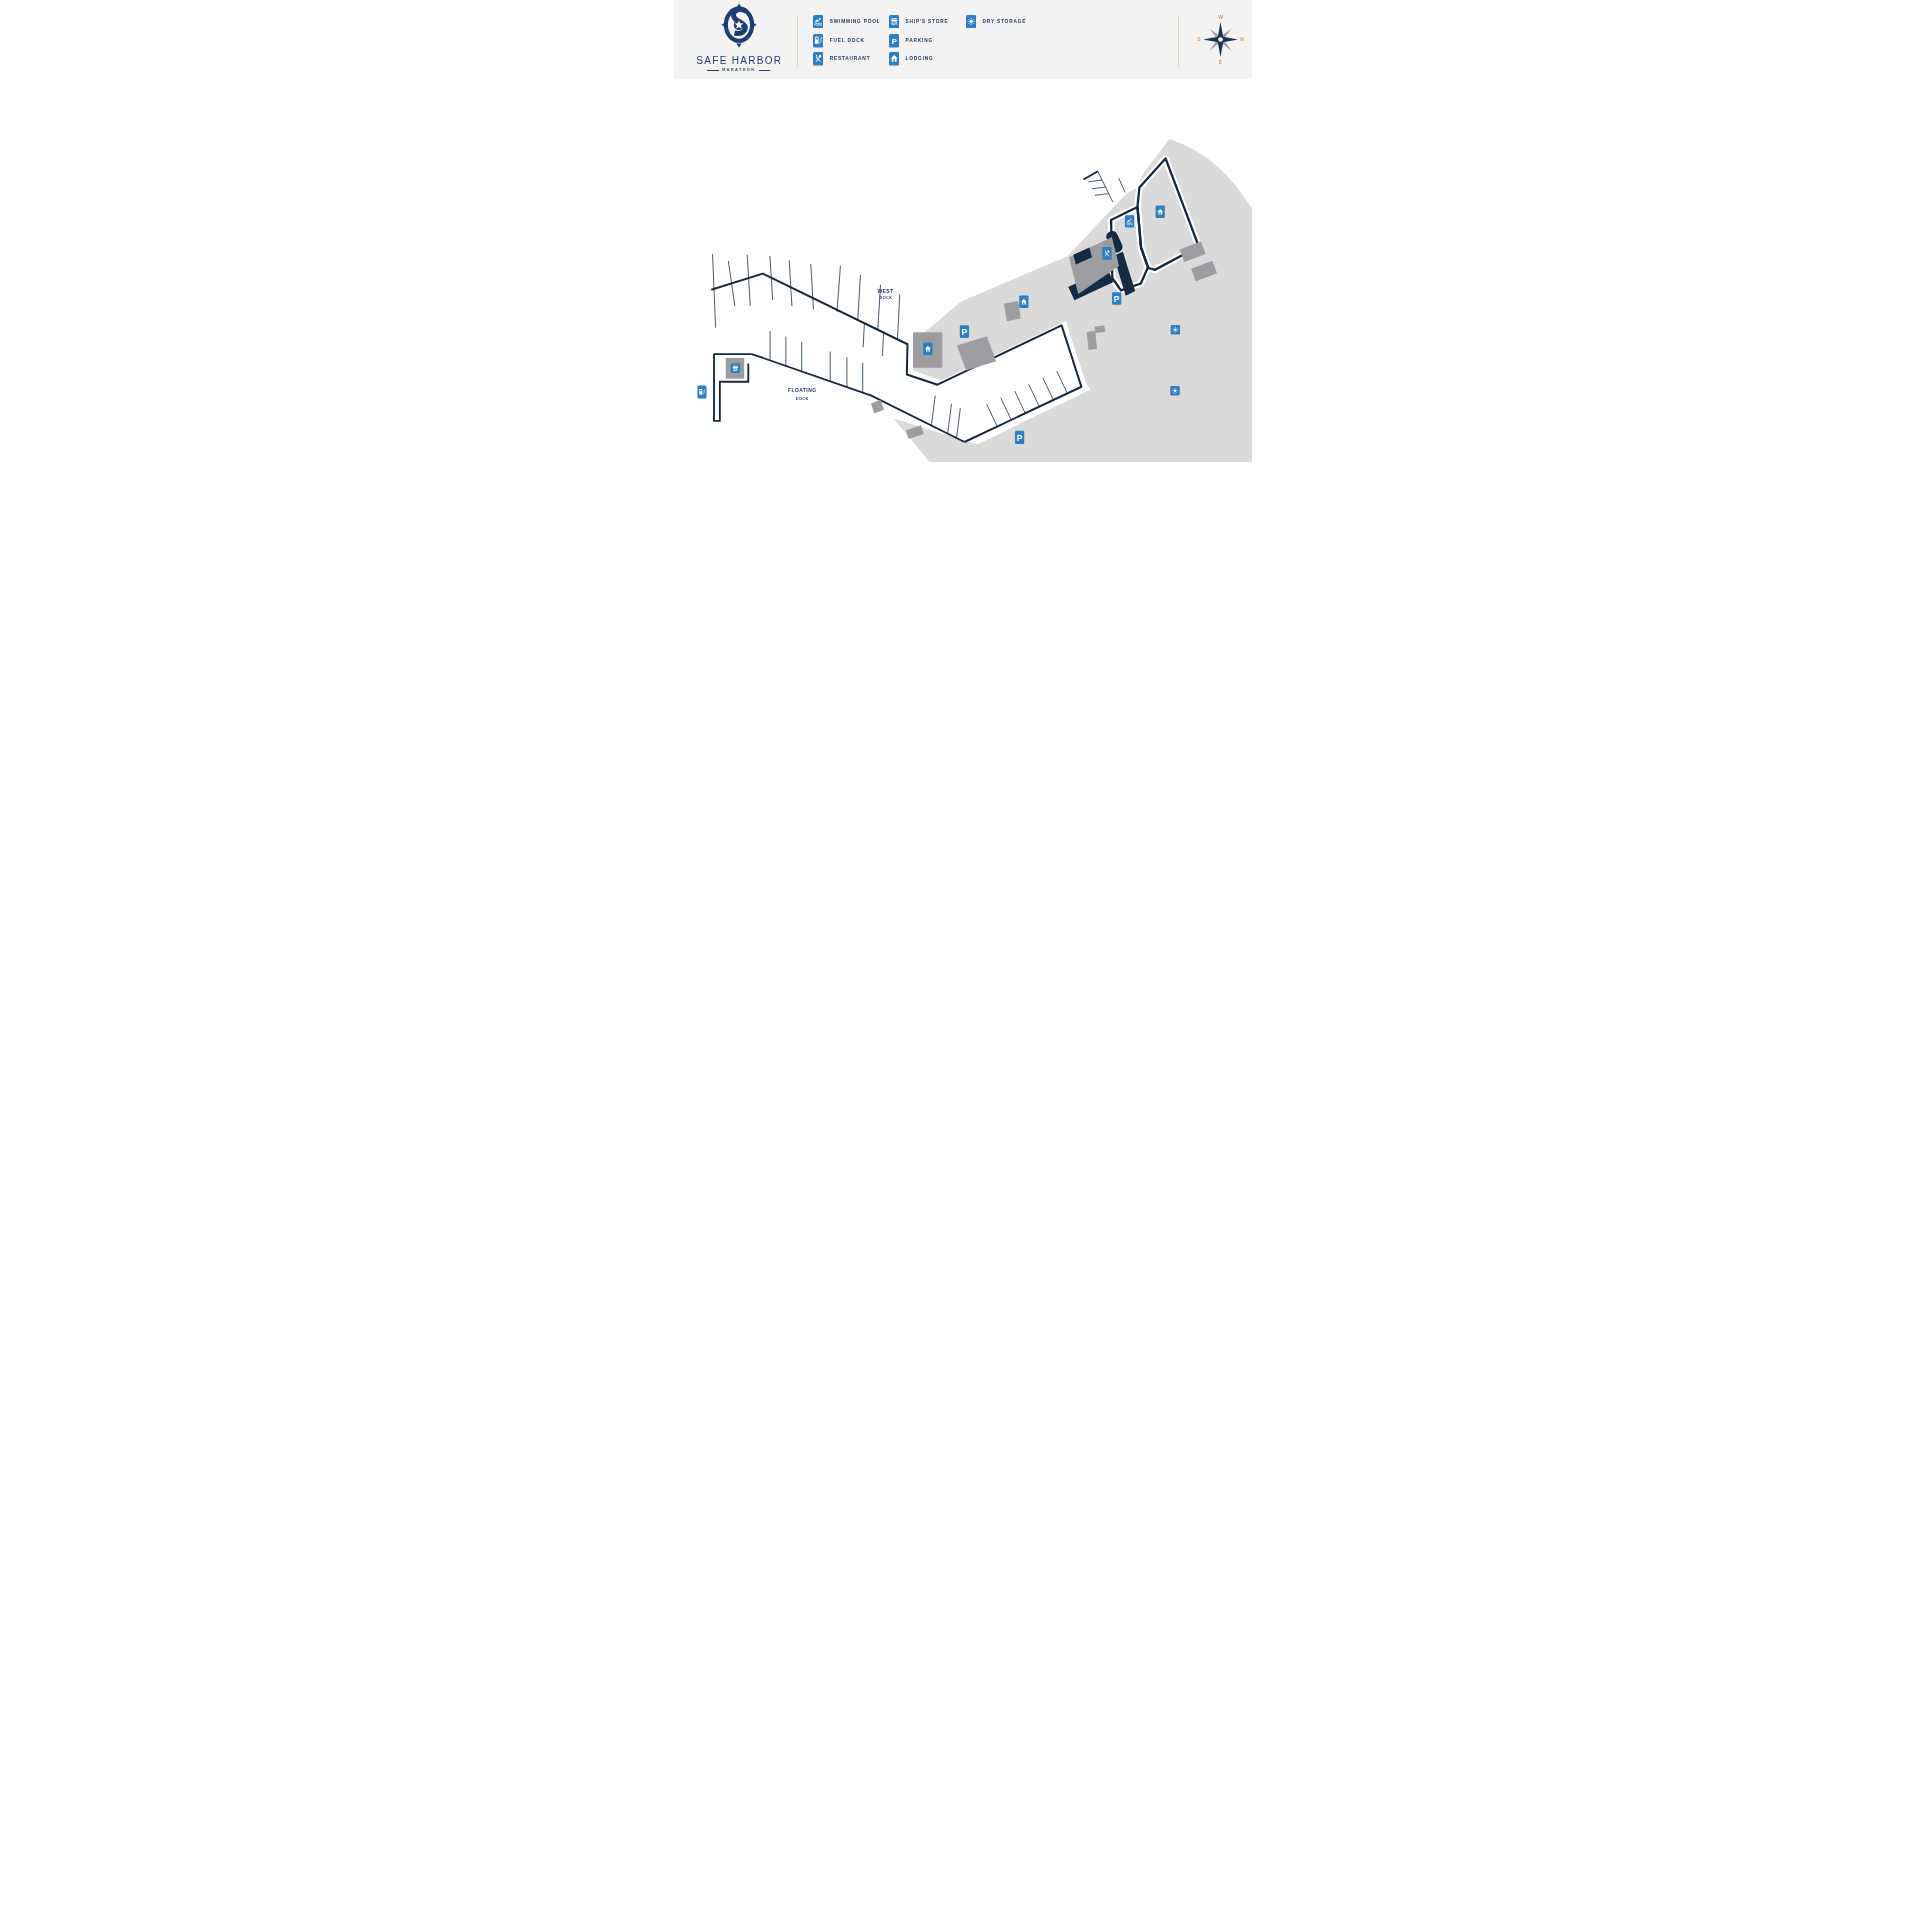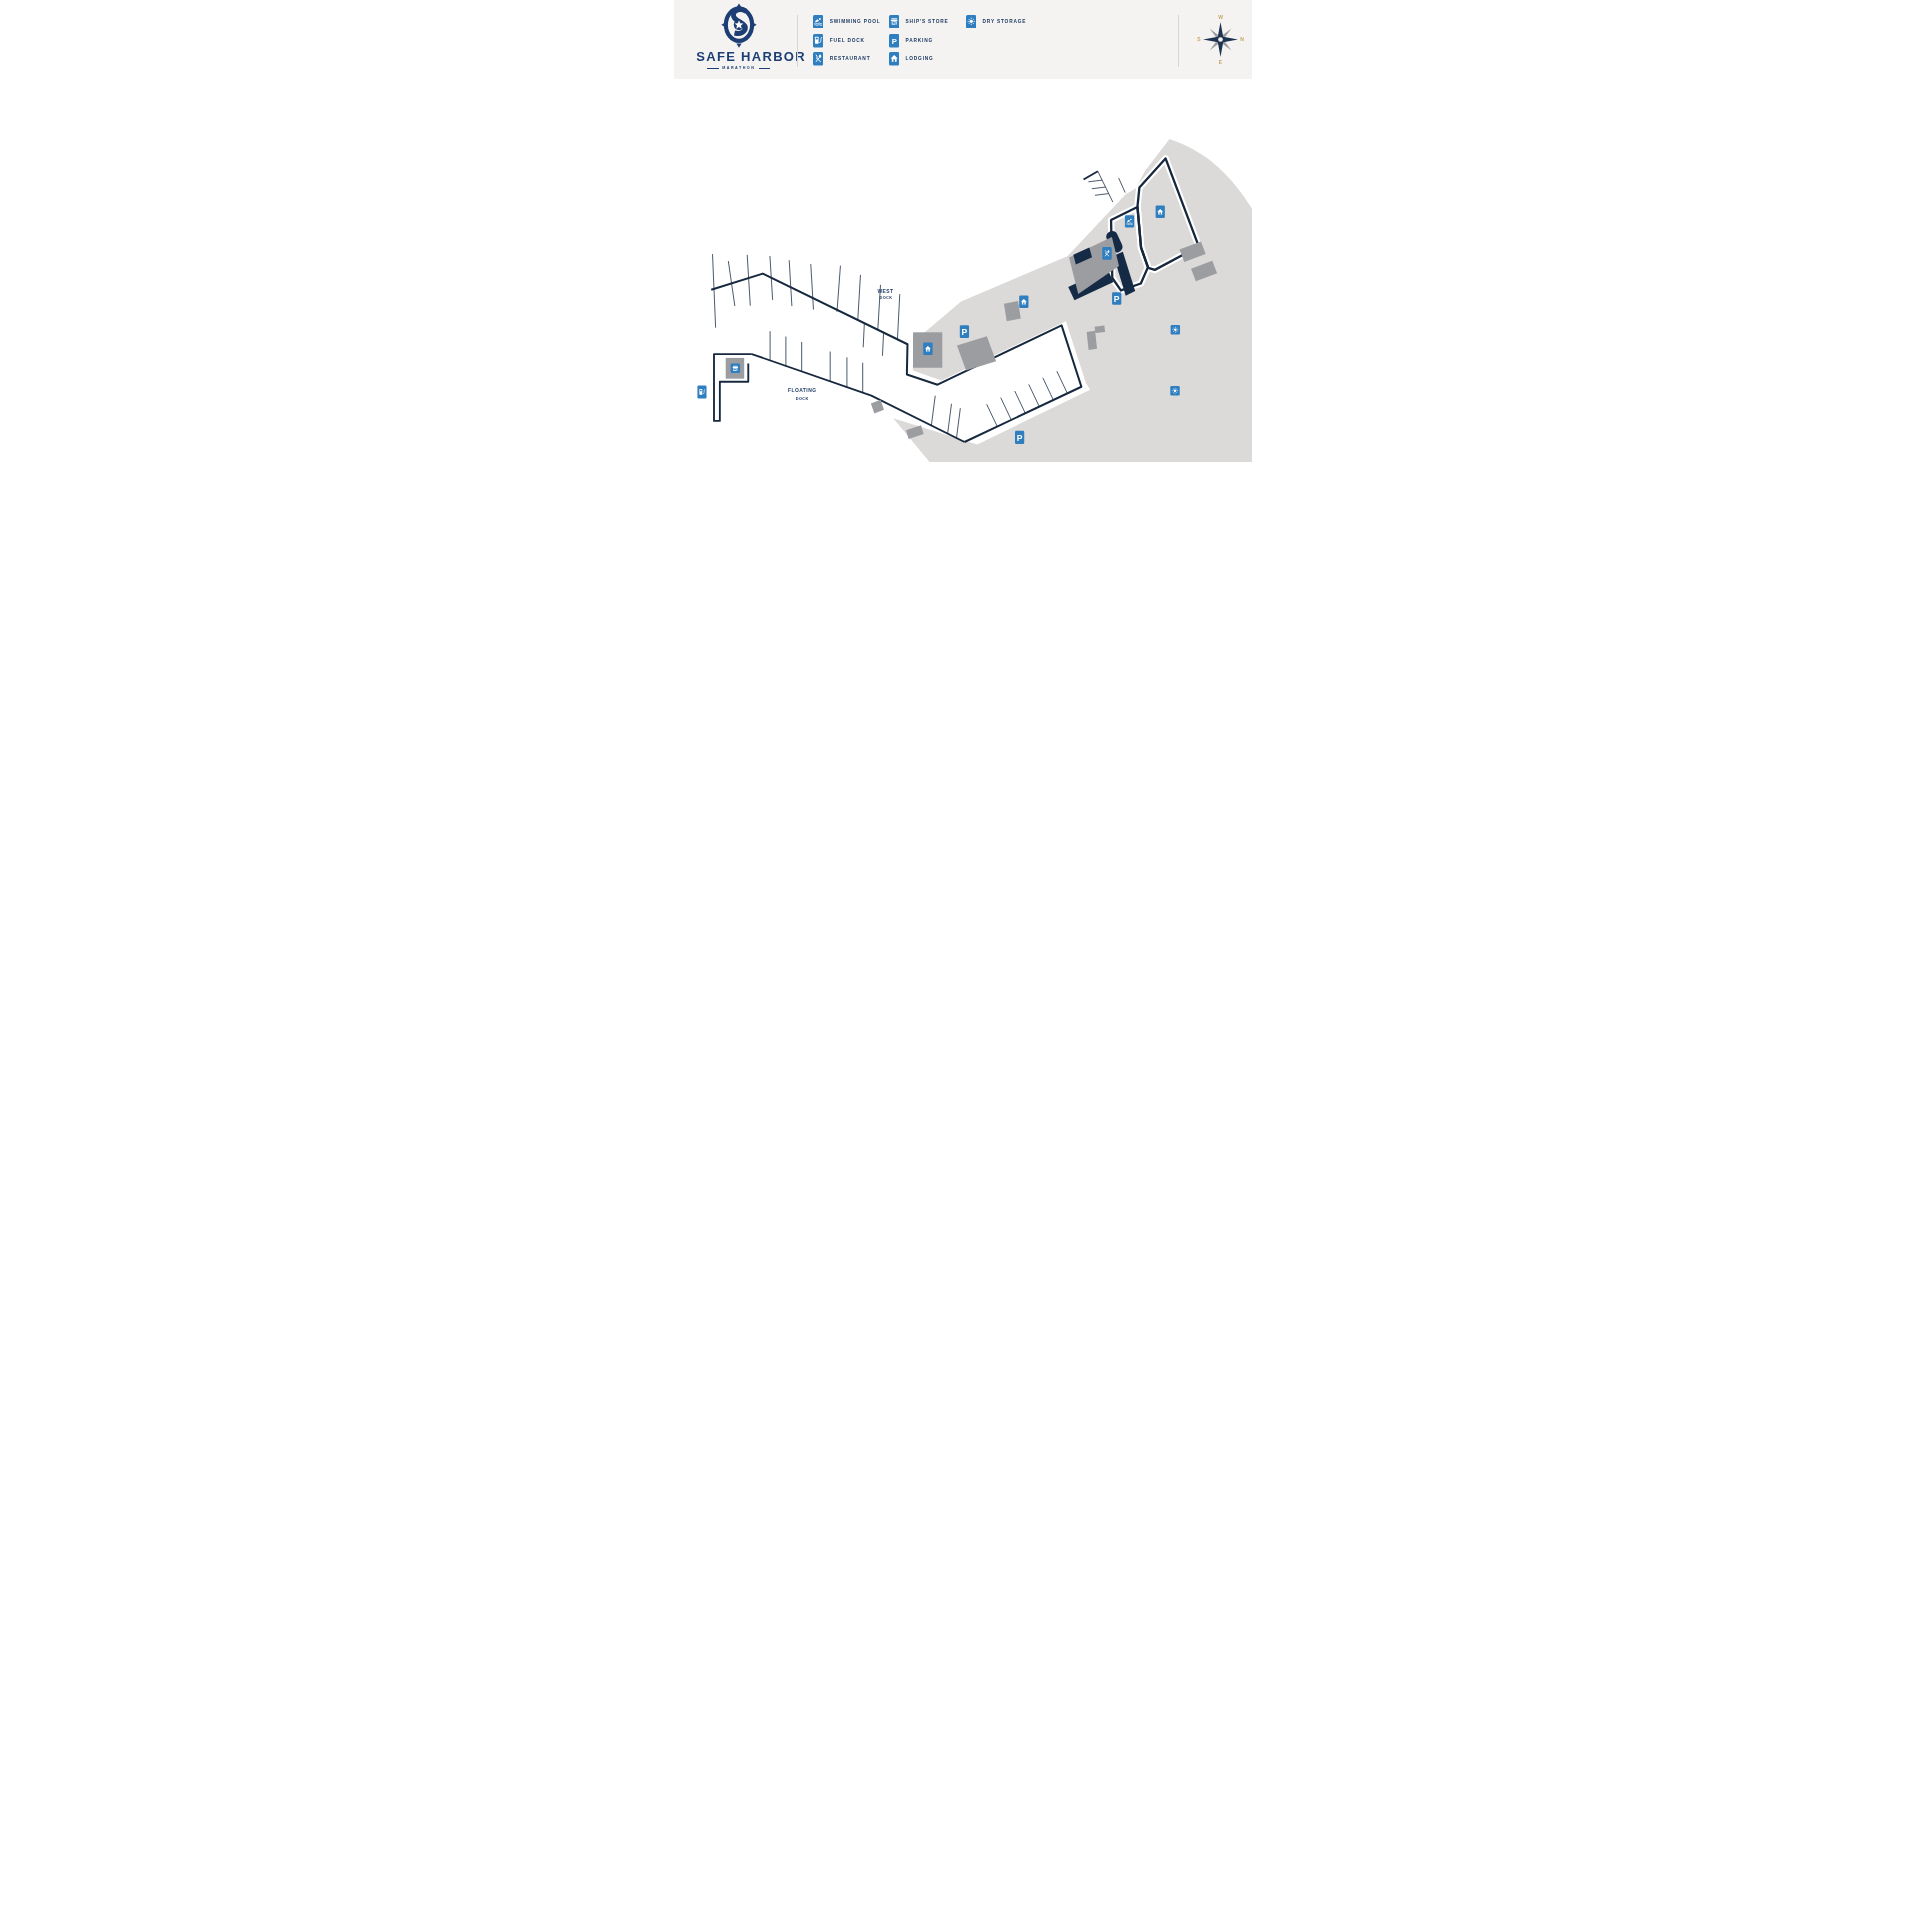--- a/index.html
+++ b/index.html
@@ -3,21 +3,21 @@
 <meta charset="utf-8">
 <style>
   html,body{margin:0;padding:0;background:#ffffff;}
   body{font-family:"Liberation Sans", sans-serif;}
   .page{position:relative;width:578px;height:462px;background:#fff;overflow:hidden;margin:0 auto;}
   .header{position:absolute;left:0;top:0;width:578px;height:79px;background:#f4f3f1;}
   .vdiv{position:absolute;top:15.4px;height:52px;width:0.8px;background:#d8d6d3;}
   
   .logo{position:absolute;left:22.3px;top:3.1px;width:85px;text-align:center;}
   .logo-emblem{display:block;margin:0 auto;}
-  .logo-title{margin-top:1px;font-size:13px;font-weight:700;letter-spacing:1.3px;color:#1c3e74;white-space:nowrap;}
+  .logo-title{margin-top:7px;font-size:10px;font-weight:400;letter-spacing:1.3px;color:#1c3e74;white-space:nowrap;}
   .marathon{display:flex;align-items:center;justify-content:center;gap:3.1px;margin-top:1.9px;}
   .marathon .dash{display:inline-block;width:11.6px;height:0.8px;background:#1c3e74;}
   .marathon .sub{font-size:3.7px;font-weight:700;letter-spacing:1.5px;color:#1c3e74;}
   
   .legend{position:absolute;left:136px;top:0;width:347px;height:79px;}
   .lg-item{position:absolute;display:flex;align-items:center;gap:6.2px;}
   .lg-label{font-size:4.8px;font-weight:700;letter-spacing:0.8px;color:#1d3a63;white-space:nowrap;}
   
   .compass{position:absolute;left:521px;top:14px;width:51px;height:51px;}
   .map-wrap{position:absolute;left:0;top:79px;width:578px;height:384px;background:#ffffff;}

